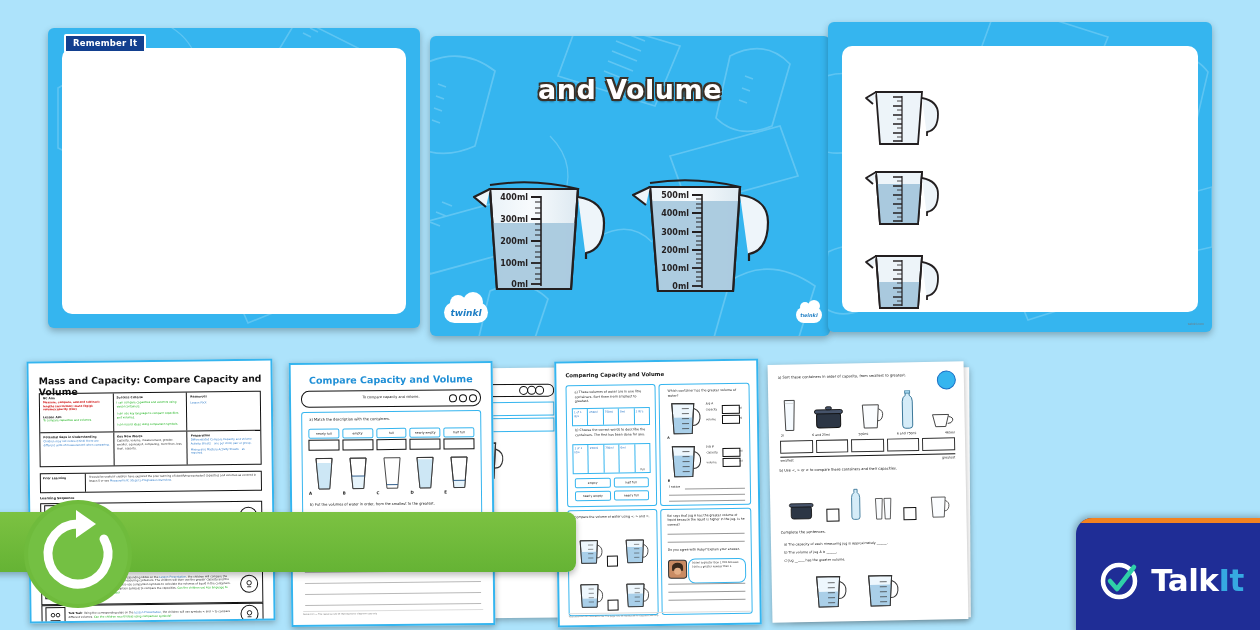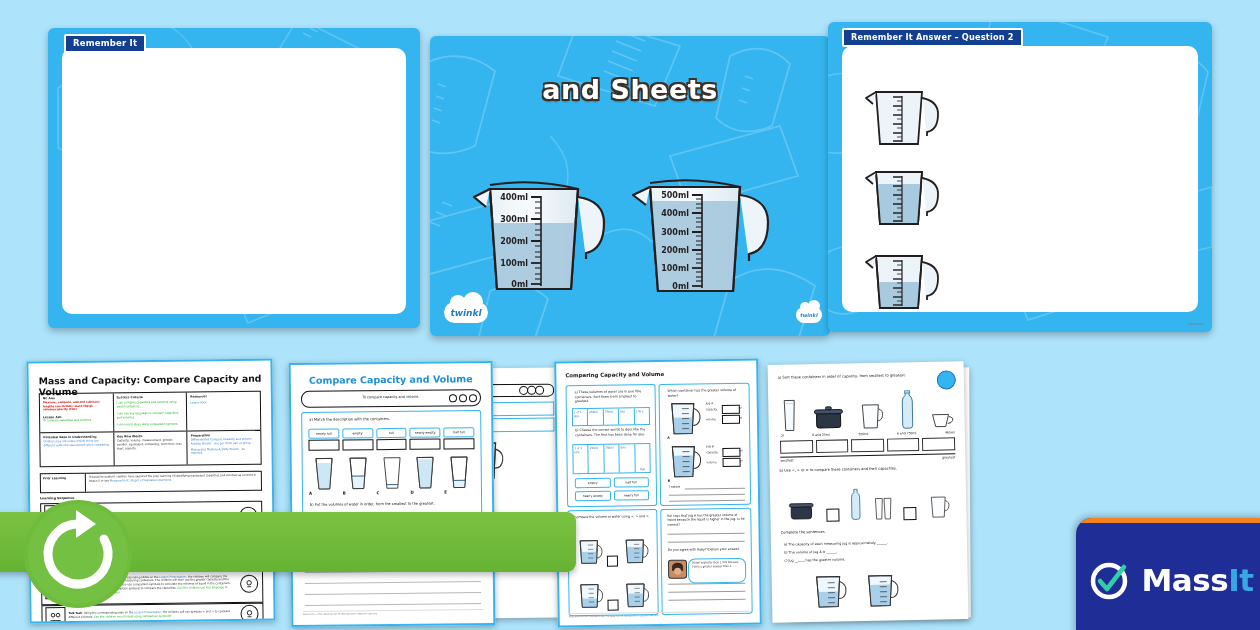--- a/index.html
+++ b/index.html
@@ -885,21 +885,21 @@
         <path d="M300 245 q40 -26 85 5 l-22 70 q-42 20 -82 -8 z"></path>
         <path d="M-20 190 L90 160 L110 208 L0 238 Z"></path>
         <path d="M0 186 l10 4 M6 176 l10 4 M12 166 l10 4"></path>
         <path d="M60 255 q35 -15 58 8 l-16 48 q-34 14 -54 -6 z"></path>
         <path d="M170 200 q30 -16 52 6" stroke-width="1.3"></path>
         <path d="M120 100 q30 30 10 70" stroke-width="1.3"></path>
       </g>
     </svg>
 
     <div class="title">
-      <div>and Sheets</div>
+      <div>and Volume</div>
     </div>
 
     <svg width="150" height="130" viewBox="0 0 150 130" style="position:absolute;left:470px;left:40px;top:135px;z-index:5;">
       <defs>
         <linearGradient id="gA" x1="0" y1="0" x2="1" y2="0">
           <stop offset="0" stop-color="#e9f2f8"></stop>
             <stop offset=".45" stop-color="#f8fbfd"></stop>
             <stop offset="1" stop-color="#dde9f1"></stop>
         </linearGradient>
       </defs>
@@ -1012,21 +1012,20 @@
       <g fill="none" stroke="#8ed8f7" stroke-width="1.6" opacity=".85">
         <path d="M170 -20 L280 15 L258 70 L150 35 Z"></path>
         <path d="M178 -8 l10 3 M183 -16 l10 3 M188 -24 l10 3"></path>
         <path d="M330 40 q32 -14 50 10 l-14 60 q-30 12 -46 -8 z"></path>
         <path d="M-14 60 q30 -18 60 2 l-14 64 q-28 12 -50 -4 z"></path>
         <path d="M180 250 L300 215 L320 260 L200 298 Z"></path>
         <path d="M330 180 L384 165 L384 225 L340 235 Z"></path>
         <path d="M0 230 q28 -14 46 6 l-12 52 q-26 10 -42 -6 z"></path>
       </g>
     </svg>
-    <div class="badge" style="left:14px;top:6px;font-size:8.2px;">Remember It Answer –   Question 2</div>
     <div class="card"></div>
 
     <svg width="80" height="72" viewBox="0 0 80 72" style="position:absolute;left:34px;top:58px;z-index:5;">
       <path d="M14 12 L60 12 L56 64 L18 64 Z" fill="#edf4f9" stroke="#231f20" stroke-width="1.8"></path>
       <path d="M14 12 L4 18 L11 24" fill="#edf4f9" stroke="#231f20" stroke-width="1.8" stroke-linejoin="round"></path>
       <path d="M60 18 q16 3 16 16 q0 16 -11 18 l0 4" fill="#edf4f9" stroke="#231f20" stroke-width="1.8" stroke-linejoin="round"></path>
       <g stroke="#231f20" stroke-width="1.2">
           <path d="M40 16 v46"></path>
         </g>
       <g stroke="#231f20" stroke-width="1.4">
@@ -1119,18 +1118,18 @@
   </div>
 
   <div id="planit">
     <div id="planitStripe"></div>
     <div id="planitInner">
       <svg width="46" height="46" viewBox="0 0 46 46">
         <circle cx="21" cy="24" r="16" fill="none" stroke="#fff" stroke-width="4.5"></circle>
         <path d="M12 24 l7 8 l17 -22" fill="none" stroke="#2fd0a8" stroke-width="4.5" stroke-linecap="round" stroke-linejoin="round"></path>
       </svg>
       <div id="planitWord">
-        <span class="a">Mass</span><span class="b">It</span>
+        <span class="a">Talk</span><span class="b">It</span>
       </div>
     </div>
   </div>
 
 </div>
 
 </body></html>

